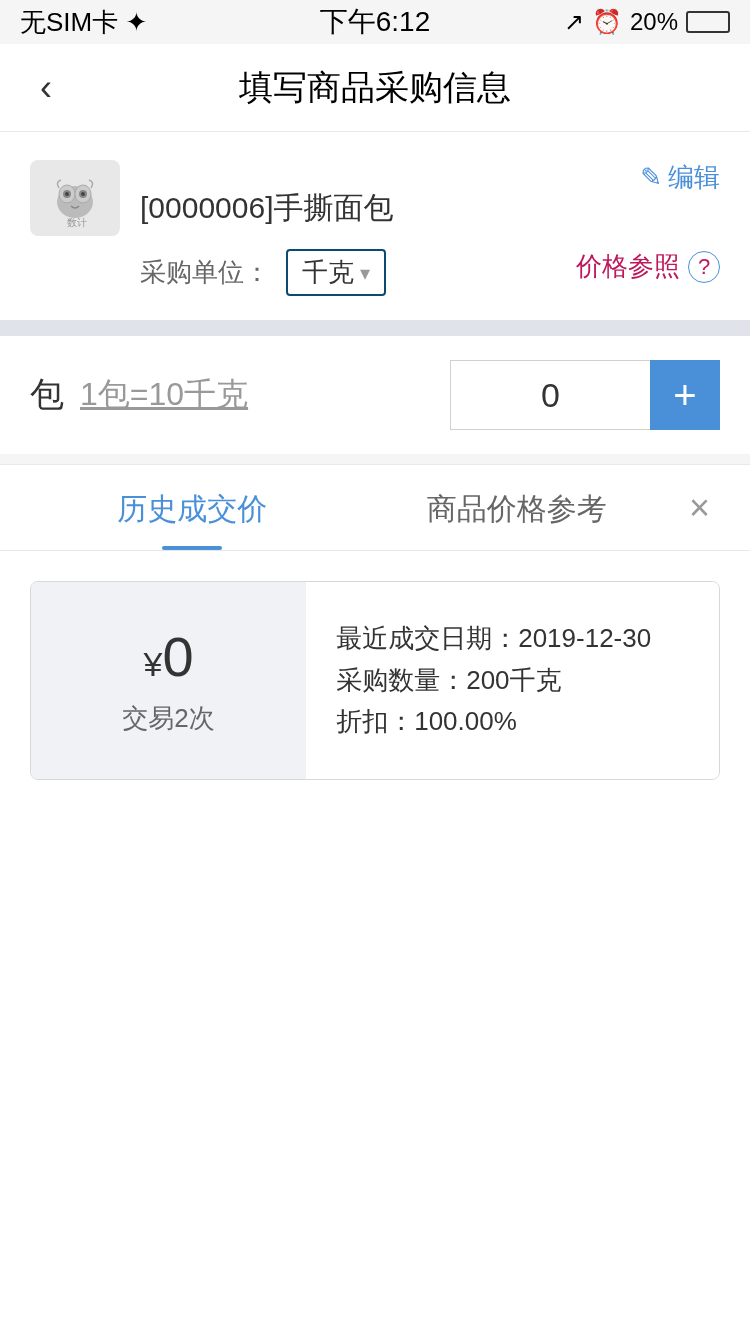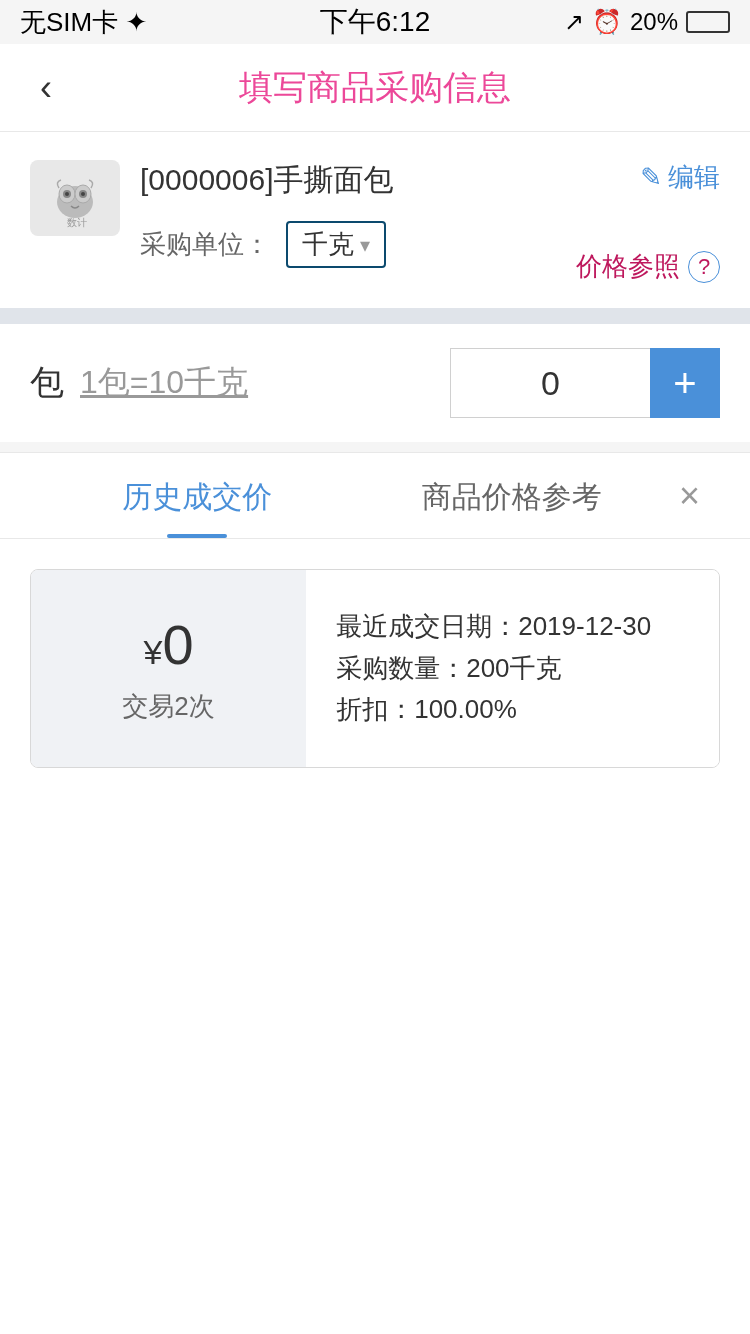--- a/index.html
+++ b/index.html
@@ -74,21 +74,21 @@
       color: #333;
       cursor: pointer;
       padding: 10px;
     }
     .header-title {
       position: absolute;
       left: 50%;
       transform: translateX(-50%);
       font-size: 34px;
       font-weight: 500;
-      color: #ec4899;
+      color: #000000;
     }
 
     
     .product-section {
       background: #ffffff;
       padding: 28px 30px 24px 30px;
       margin-top: 0;
     }
     .product-header {
       display: flex;
@@ -110,20 +110,21 @@
       justify-content: center;
       flex-shrink: 0;
     }
     .owl-icon {
       width: 60px;
       height: 60px;
       color: #999;
     }
     .product-info {
       flex: 1;
+      margin-top: 28px;
     }
     .product-name {
       font-size: 30px;
       color: #333;
       font-weight: 400;
       margin-bottom: 20px;
     }
     .product-unit-row {
       display: flex;
       align-items: center;
@@ -230,21 +231,21 @@
     .tabs-section {
       background: #ffffff;
       margin-top: 10px;
       border-top: 1px solid #e8e8e8;
     }
     .tabs-header {
       display: flex;
       align-items: center;
       border-bottom: 1px solid #e8e8e8;
       position: relative;
-      padding: 0 40px;
+      padding: 0 30px;
     }
     .tab-item {
       flex: 1;
       text-align: center;
       padding: 24px 0 20px 0;
       font-size: 30px;
       cursor: pointer;
       position: relative;
     }
     .tab-item.active {

